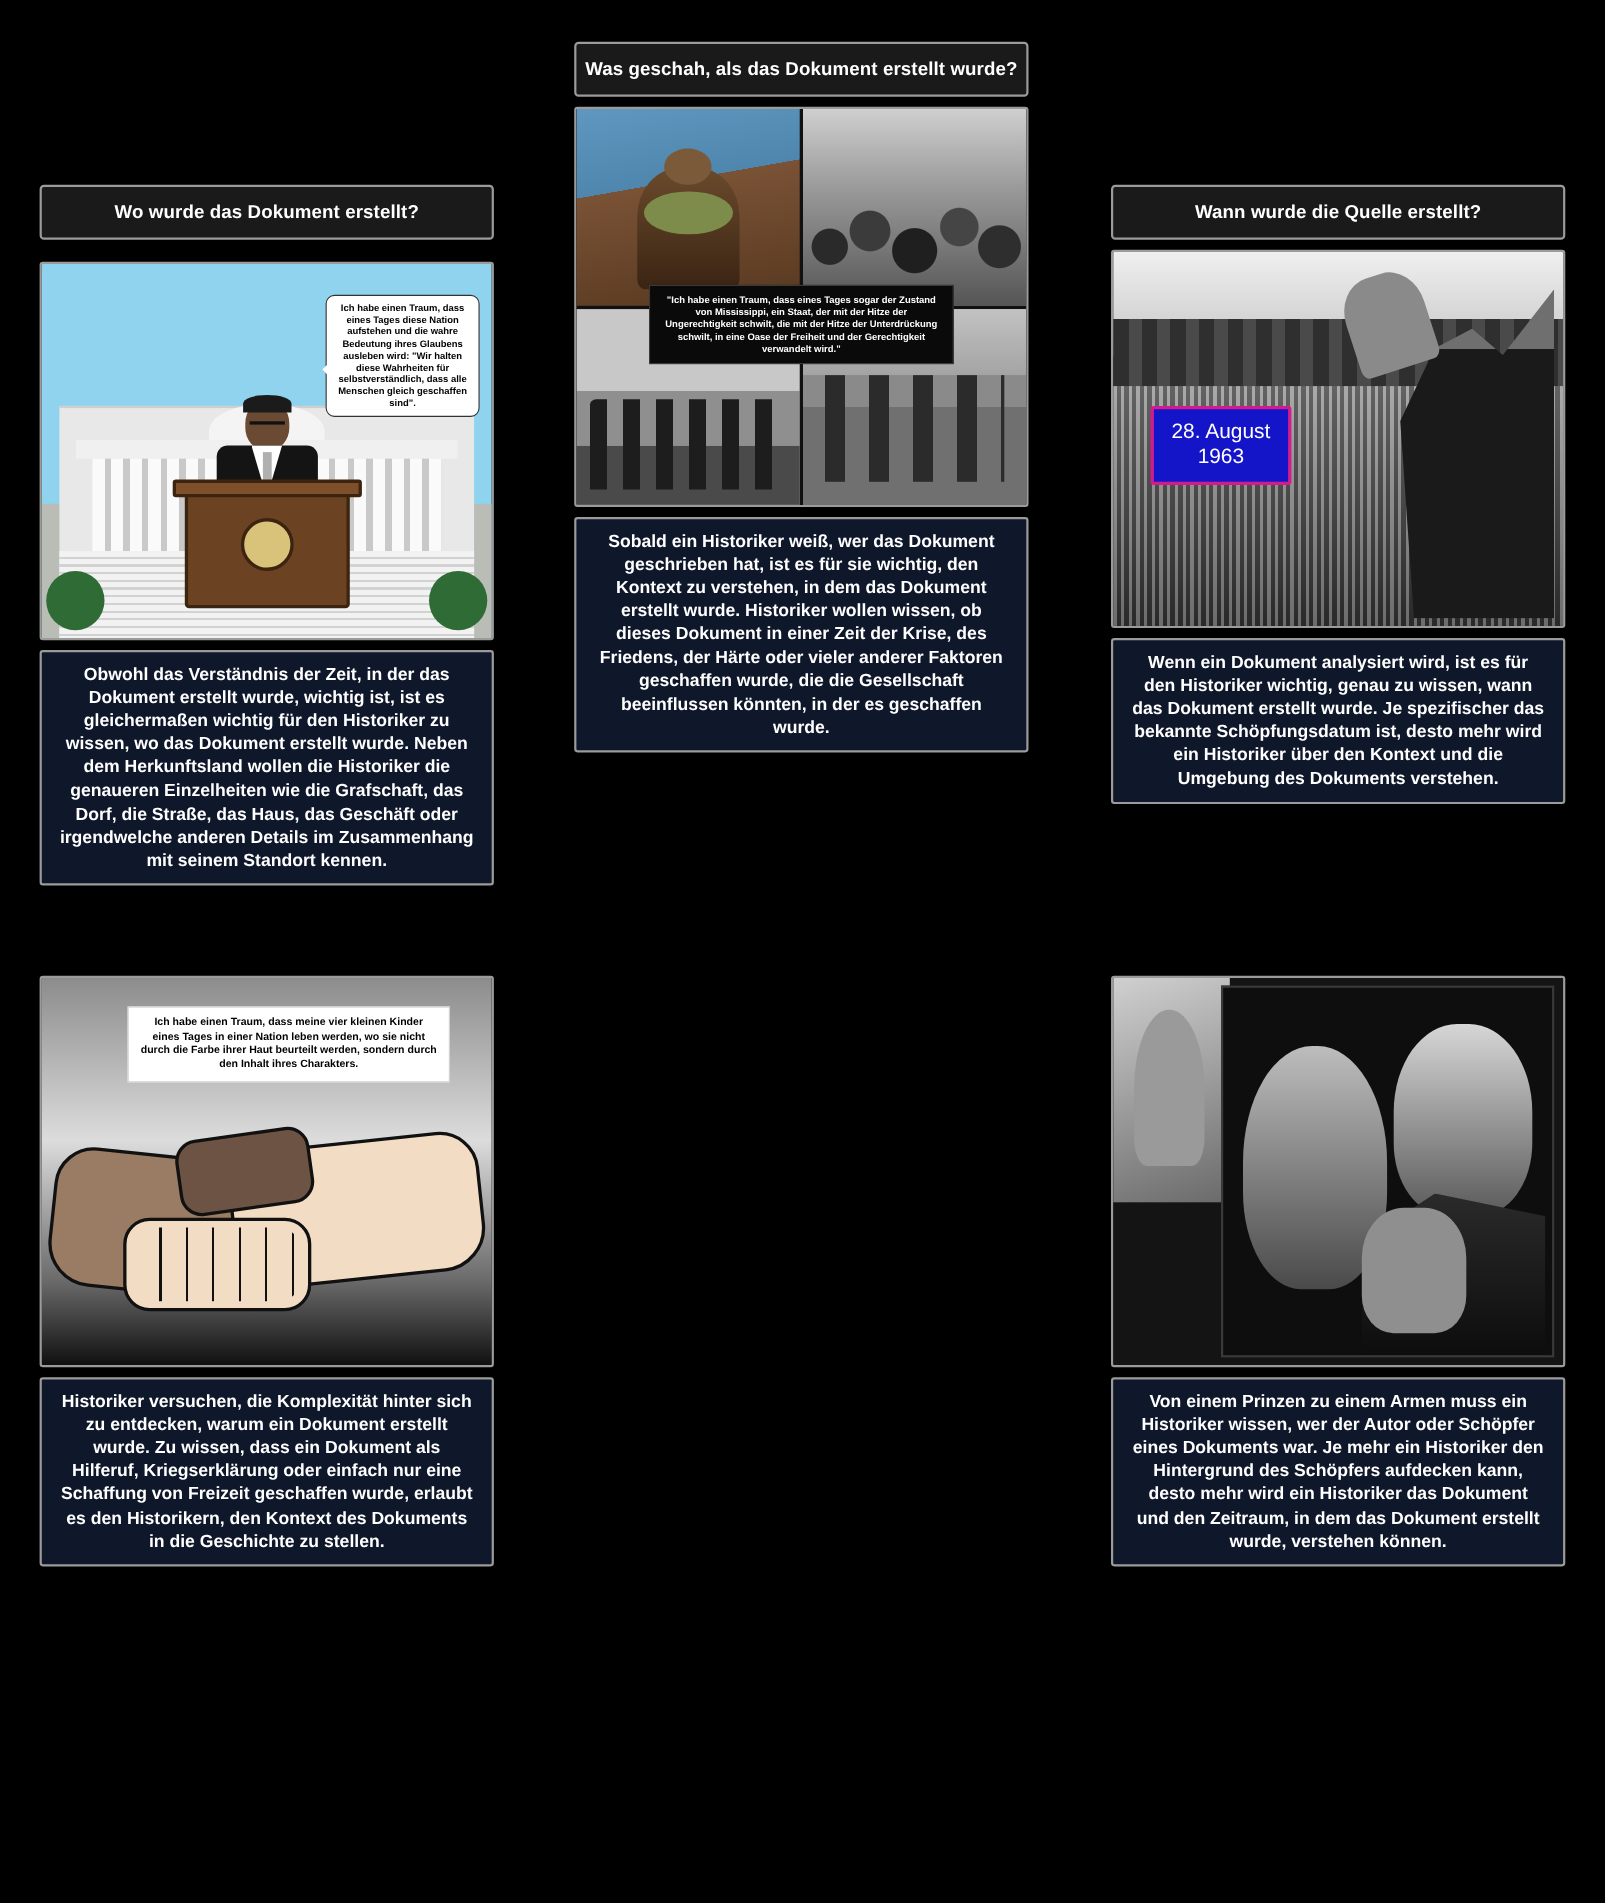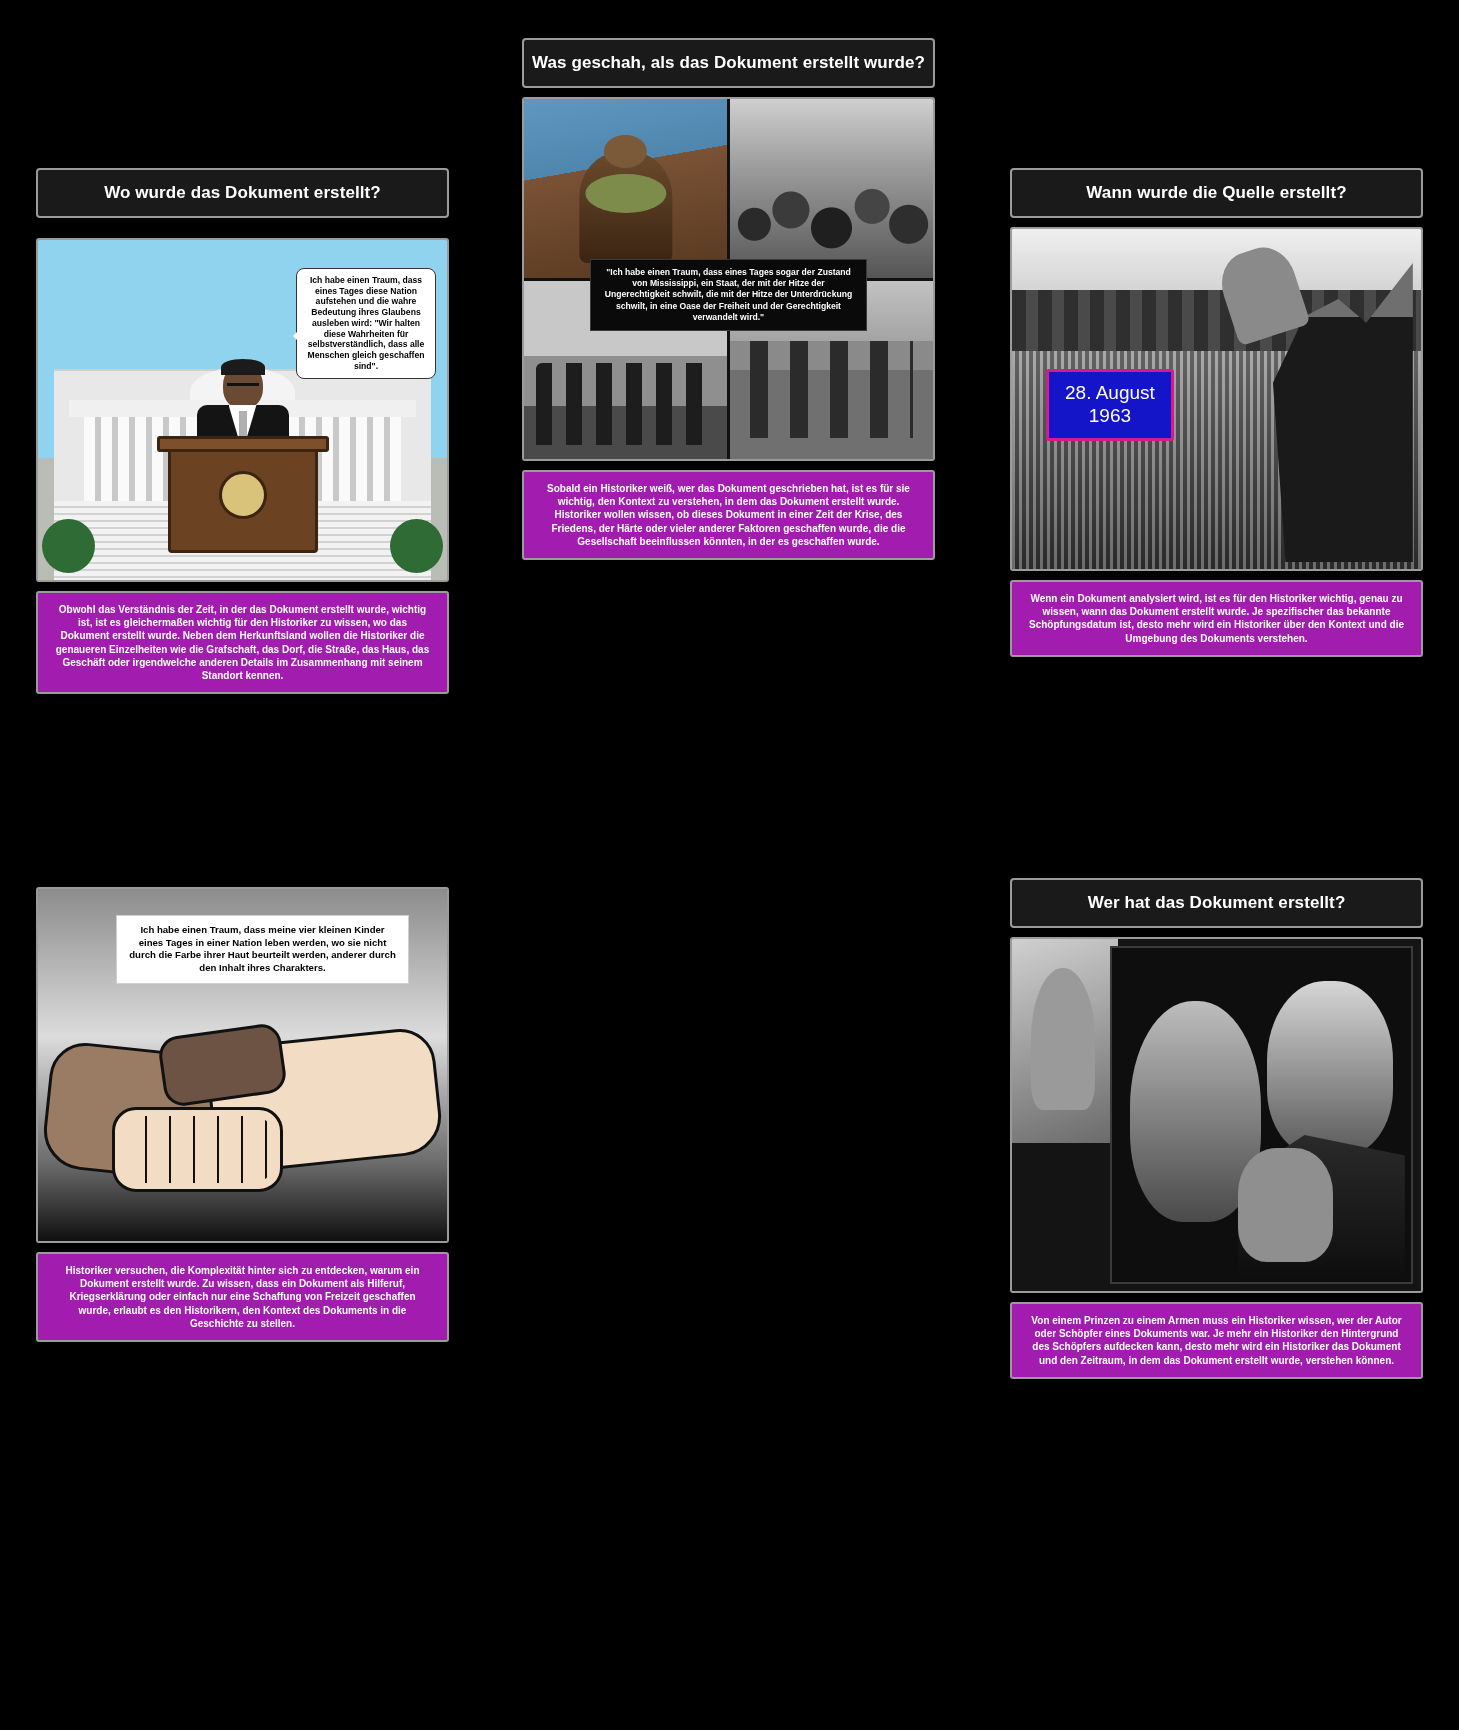--- a/index.html
+++ b/index.html
@@ -31,25 +31,25 @@
     letter-spacing: .1px;
   }
   .art {
     border: 2px solid #9b9b9b;
     border-radius: 3px;
     overflow: hidden;
     position: relative;
     background: #2b2b2b;
   }
   .caption {
-    background: #a21caf;
+    background: #0f172a;
     border: 2px solid #9b9b9b;
     border-radius: 3px;
     color: #ffffff;
-    font-size: 10px;
+    font-size: 16px;
     line-height: 1.32;
     text-align: center;
     padding: 10px 16px;
     font-weight: bold;
   }
 
   .center-title {
     position: absolute;
     left: 0; right: 0;
     top: 798px;
@@ -340,27 +340,26 @@
   </div>
 
 
   <div class="cell" style="left:36px; top:878px; width:413px;">
     <div class="art" style="height:356px; margin-top:9px;">
       <div class="hs-bg"></div>
       <div class="hand-l"></div>
       <div class="hand-r"></div>
       <div class="thumb"></div>
       <div class="knuckles"></div>
-      <div class="whitebox" style="left:78px; right:38px; top:26px;">Ich habe einen Traum, dass meine vier kleinen Kinder eines Tages in einer Nation leben werden, wo sie nicht durch die Farbe ihrer Haut beurteilt werden, anderer durch den Inhalt ihres Charakters.</div>
+      <div class="whitebox" style="left:78px; right:38px; top:26px;">Ich habe einen Traum, dass meine vier kleinen Kinder eines Tages in einer Nation leben werden, wo sie nicht durch die Farbe ihrer Haut beurteilt werden, sondern durch den Inhalt ihres Charakters.</div>
     </div>
     <div class="caption" style="margin-top:9px;">Historiker versuchen, die Komplexität hinter sich zu entdecken, warum ein Dokument erstellt wurde. Zu wissen, dass ein Dokument als Hilferuf, Kriegserklärung oder einfach nur eine Schaffung von Freizeit geschaffen wurde, erlaubt es den Historikern, den Kontext des Dokuments in die Geschichte zu stellen.</div>
   </div>
 
   <div class="cell" style="left:1010px; top:878px; width:413px;">
-    <div class="title-bar">Wer hat das Dokument erstellt?</div>
     <div class="art" style="height:356px; margin-top:9px;">
       <div class="collage">
         <div class="col-left"></div>
         <div class="col-main">
           <div class="face-b"></div>
           <div class="suit"></div>
           <div class="face-a"></div>
           <div class="hands-c"></div>
         </div>
       </div>

